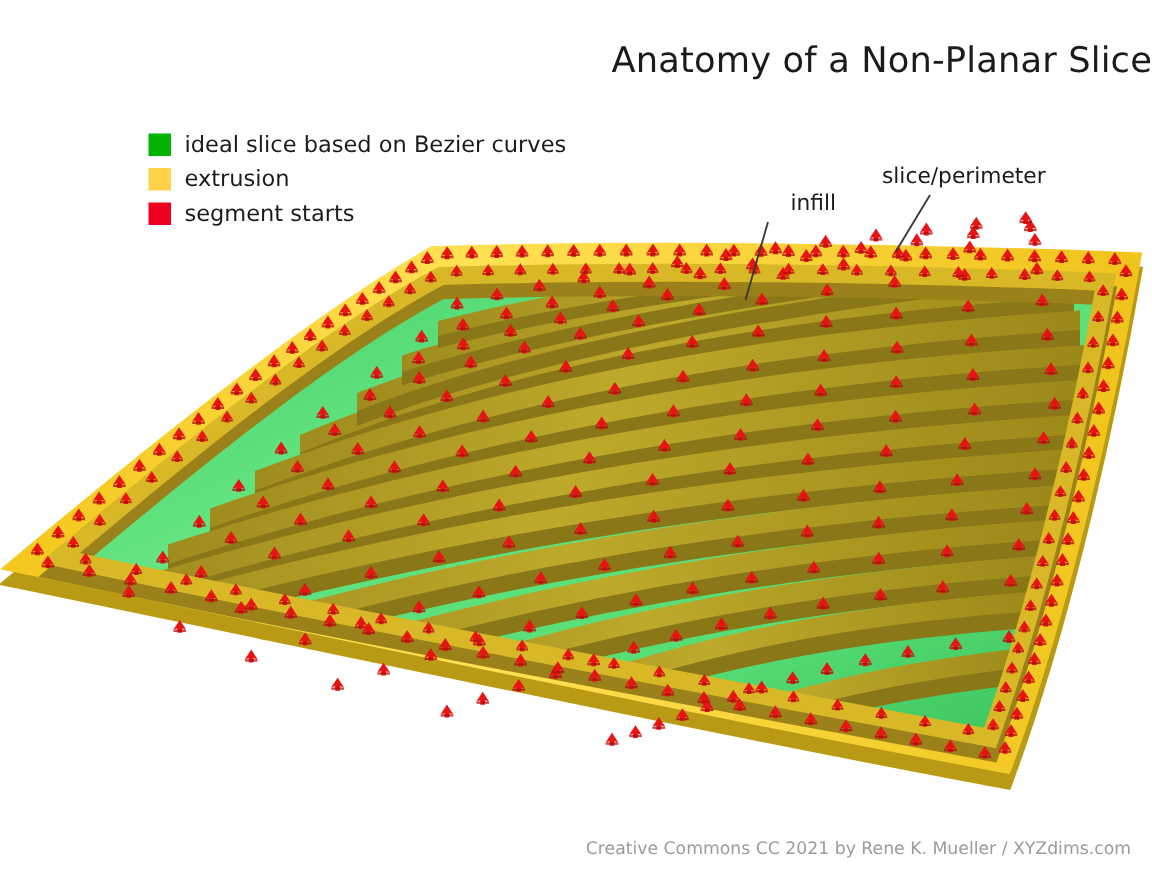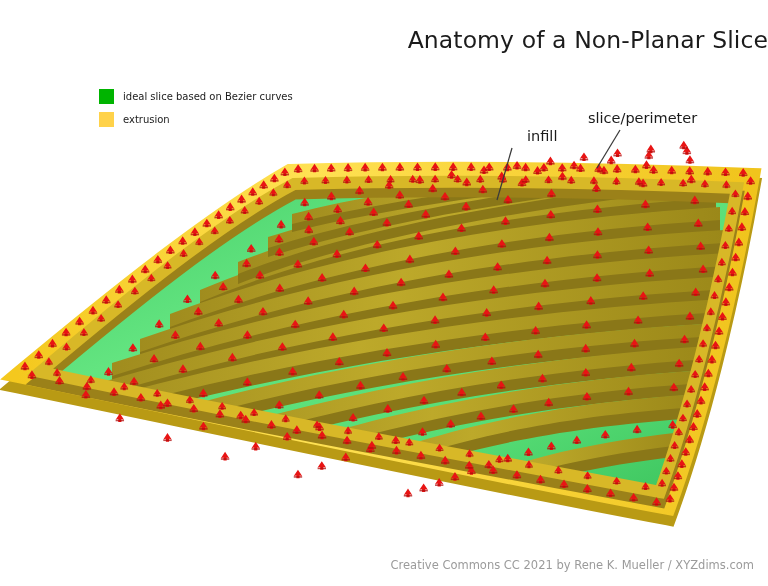--- a/index.html
+++ b/index.html
@@ -42,21 +42,21 @@
     height: 17px;
   }
   .legend-swatch {
     width: 15px;
     height: 15px;
     flex: 0 0 15px;
     display: block;
   }
   .legend-label {
     margin-left: 9px;
-    font-size: 10px;
+    font-size: 15px;
     color: #1b1b1b;
     white-space: nowrap;
     line-height: 1;
   }
 
   .annotation {
     position: absolute;
     font-size: 14.5px;
     color: #1b1b1b;
     white-space: nowrap;
@@ -1660,20 +1660,24 @@
   <div class="legend-row">
     <span class="legend-swatch" style="background: rgb(0, 180, 0);"></span>
     <span class="legend-label">ideal slice based on Bezier curves</span>
   </div>
 
   <div class="legend-row">
     <span class="legend-swatch" style="background: rgb(255, 210, 74);"></span>
     <span class="legend-label">extrusion</span>
   </div>
 
+  <div class="legend-row">
+    <span class="legend-swatch" style="background: rgb(240, 0, 32);"></span>
+    <span class="legend-label">segment starts</span>
+  </div>
 
 </div>
 
 <div class="annotation" id="ann-infill">infill</div>
 
 <div class="annotation" id="ann-wall">slice/perimeter</div>
 
 <div id="footer-credit">Creative Commons CC 2021 by Rene K. Mueller / XYZdims.com</div>
 
 </body></html>

